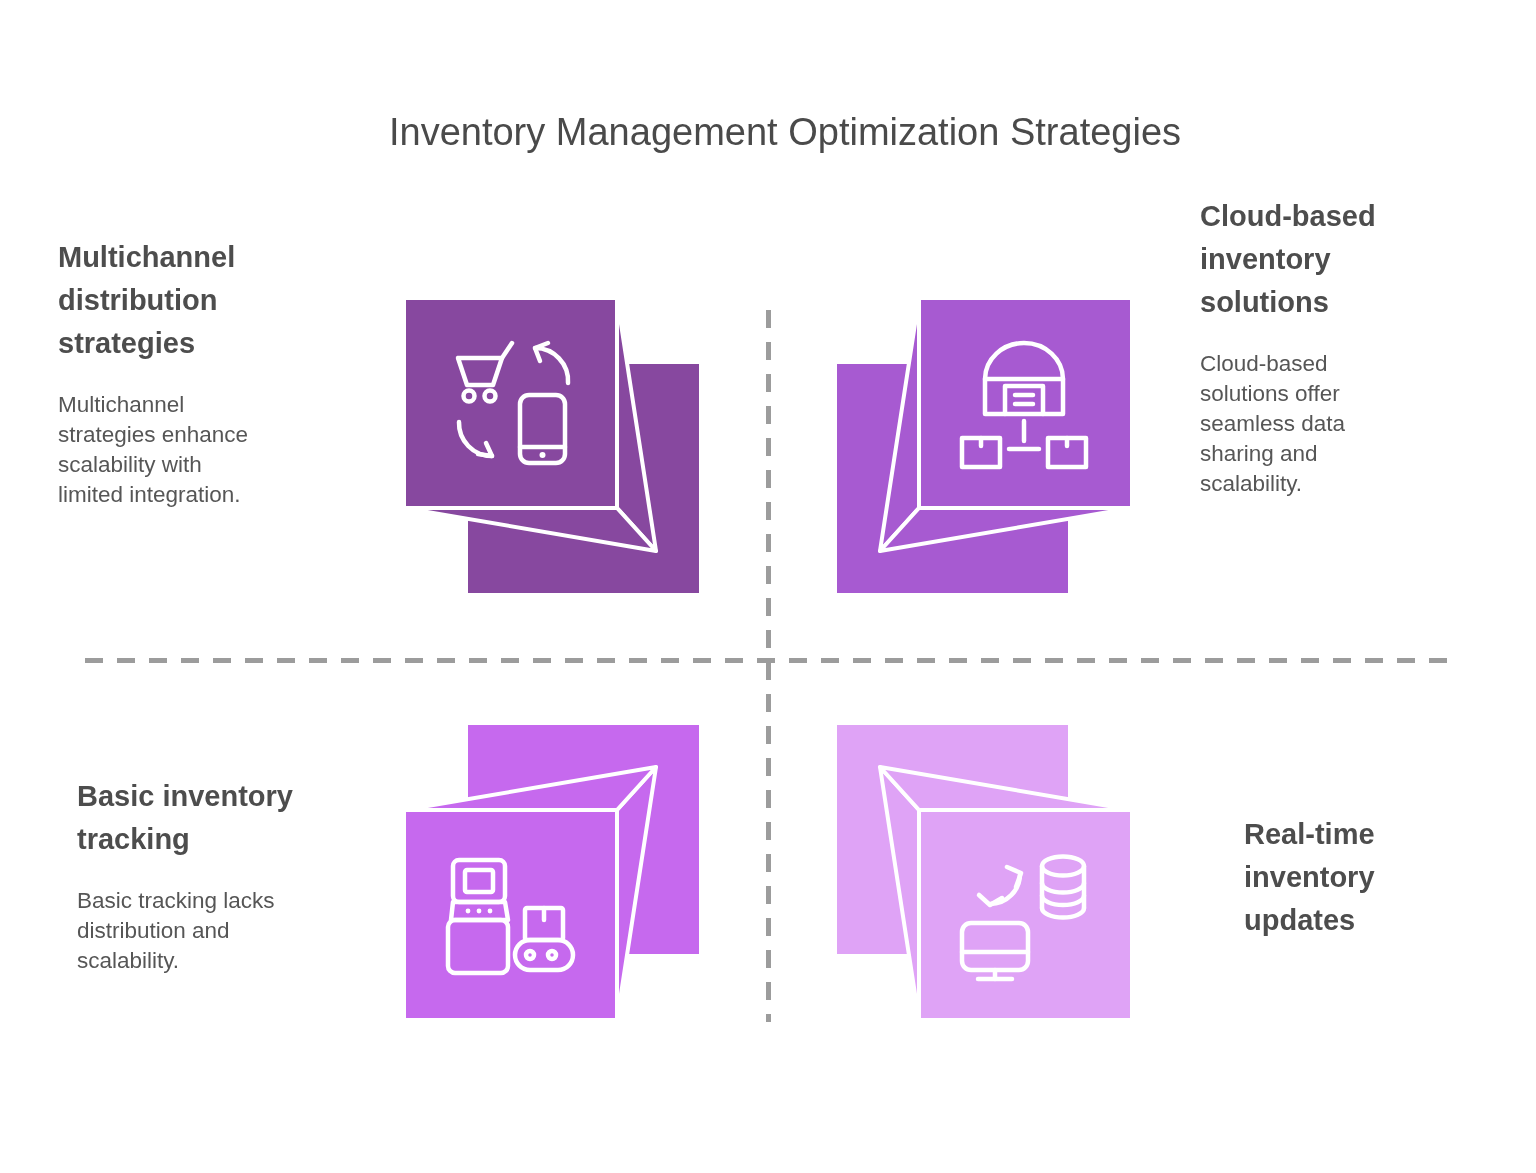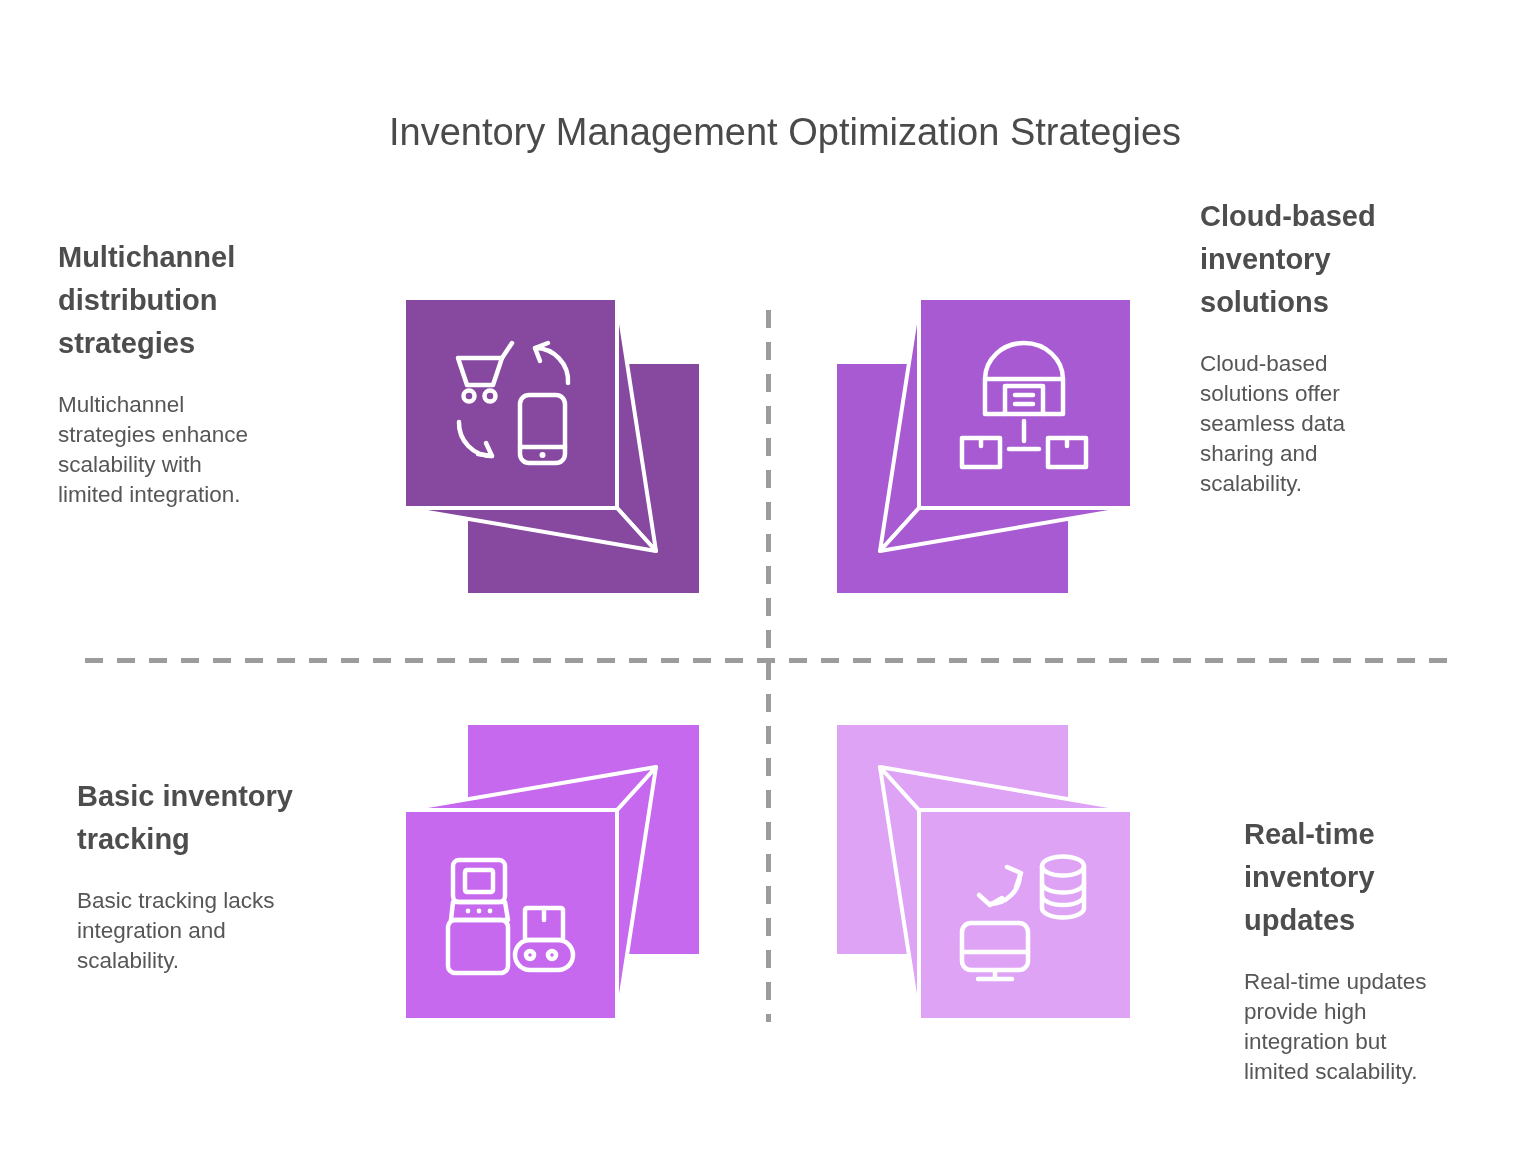--- a/index.html
+++ b/index.html
@@ -143,21 +143,21 @@
       <path d="M 109,98 V 106"></path>
     </svg>
   </section>
 
   
   <section class="quad">
     <div class="textblock tb-bl align-right">
       <h2>Basic inventory
 tracking</h2>
       <p>Basic tracking lacks
-integration and
+distribution and
 scalability.</p>
     </div>
     <svg class="cube cube-bl" viewBox="0 0 312 318">
       <g transform="translate(0,318) scale(1,-1)" fill="#c669ee">
         <rect x="68" y="76" width="235" height="233"></rect>
         <polygon points="219,12 219,222 258,265"></polygon>
         <polygon points="6,222 219,222 258,265"></polygon>
         <rect x="6" y="12" width="213" height="210"></rect>
       </g>
     </svg>
@@ -176,24 +176,20 @@
       <circle cx="106" cy="99" r="4"></circle>
     </svg>
   </section>
 
   
   <section class="quad">
     <div class="textblock tb-br align-left">
       <h2>Real-time
 inventory
 updates</h2>
-      <p>Real-time updates
-provide high
-integration but
-limited scalability.</p>
     </div>
     <svg class="cube cube-br" viewBox="0 0 312 318">
       <g transform="translate(312,318) scale(-1,-1)" fill="#dfa3f6">
         <rect x="68" y="76" width="235" height="233"></rect>
         <polygon points="219,12 219,222 258,265"></polygon>
         <polygon points="6,222 219,222 258,265"></polygon>
         <rect x="6" y="12" width="213" height="210"></rect>
       </g>
     </svg>
     <svg class="icon icon-br" viewBox="0 0 132 132">

